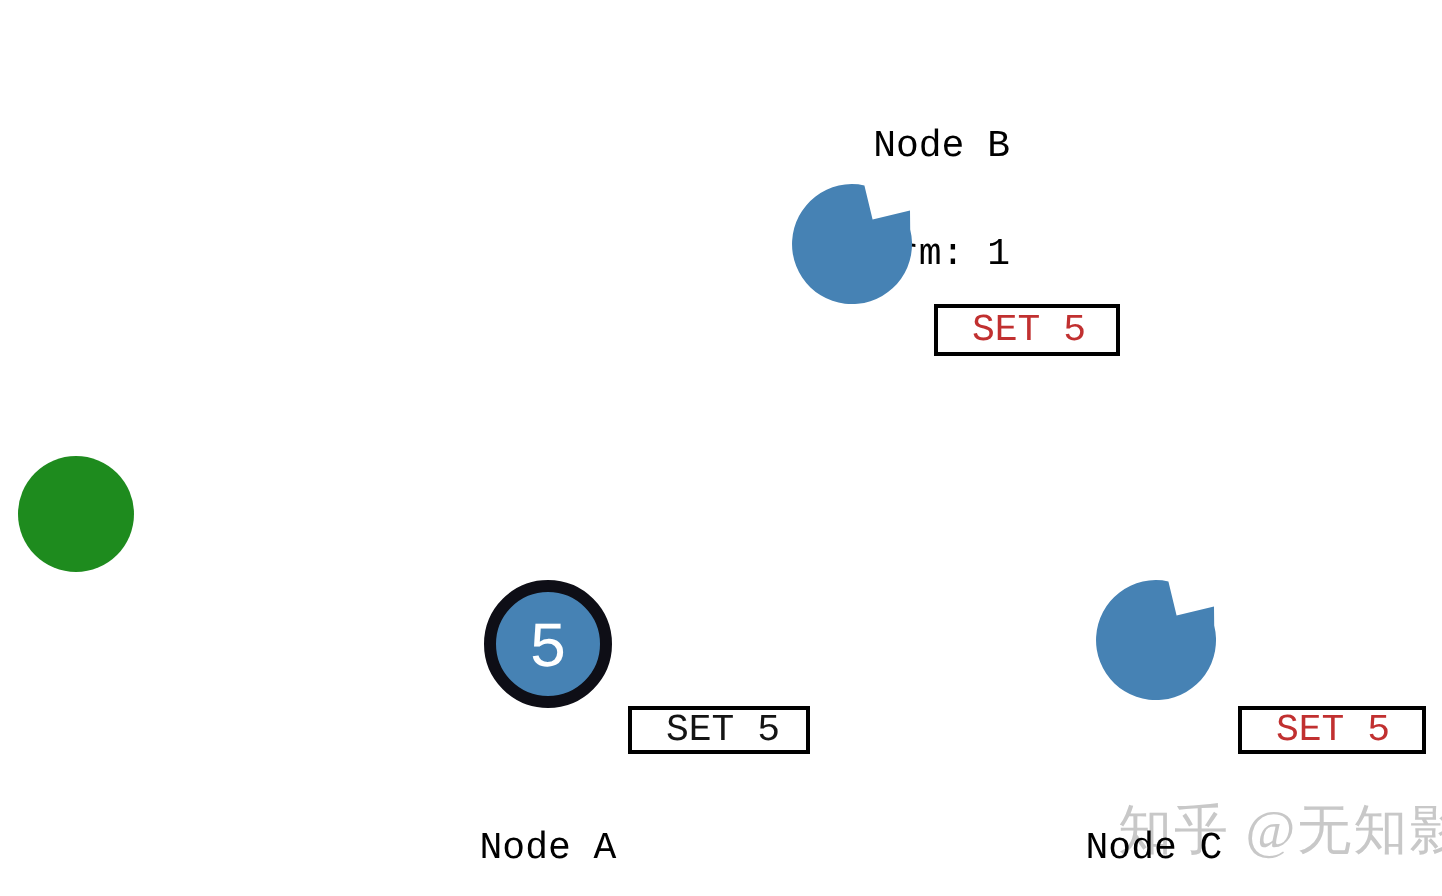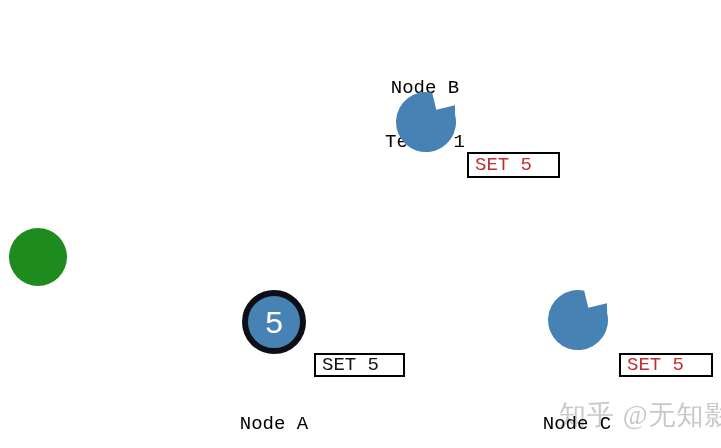--- a/index.html
+++ b/index.html
@@ -6,35 +6,35 @@
   .canvas {
     position:relative; width:721px; height:448px;
     background:#ffffff; overflow:hidden;
     font-family:"Liberation Mono","DejaVu Sans Mono",monospace;
   }
   .node-label {
     position:absolute; text-align:center;
     font-size:19px; line-height:18px; color:#000;
     z-index:2; white-space:pre;
   }
-  #label-b { left:345px; top:43px;  width:160px; }
+  #label-b { left:345px; top:28px;  width:160px;text-align:right; }
   #label-a { left:194px; top:379px; width:160px; }
   #label-c { left:497px; top:379px; width:160px; }
 
   .shape { position:absolute; z-index:2; }
   #circle-b      { left:394px; top:90px;  }
   #circle-c      { left:546px; top:288px; }
   #circle-client { left:8px;   top:227px; }
   #circle-a      { left:241px; top:289px; }
 
   .msg-box {
     position:absolute; box-sizing:border-box;
     border:2px solid #000; background:#fff;
     font-size:19px; display:flex; align-items:center;
-    padding-left:6px; z-index:3; white-space:pre;
+    padding-left:17px; z-index:3; white-space:pre;
   }
   #msg-b { left:467px; top:152px; width:93px; height:26px; }
   #msg-a { left:314px; top:353px; width:91px; height:24px; }
   #msg-c { left:619px; top:353px; width:94px; height:24px; }
   .msg-red  { color:#C13030; }
   .msg-dark { color:#141414; }
 
   .value-label {
     font-family:"Liberation Mono","DejaVu Sans Mono",monospace;
   }

